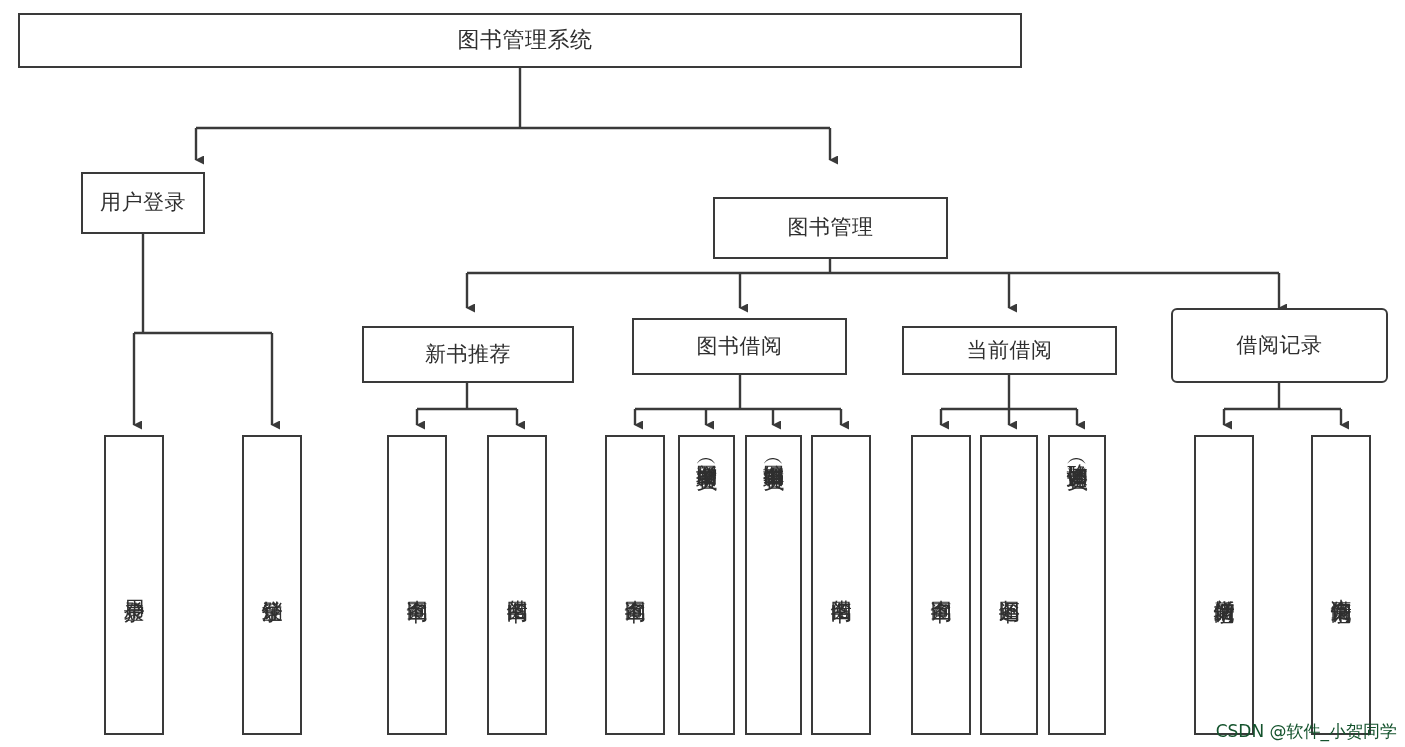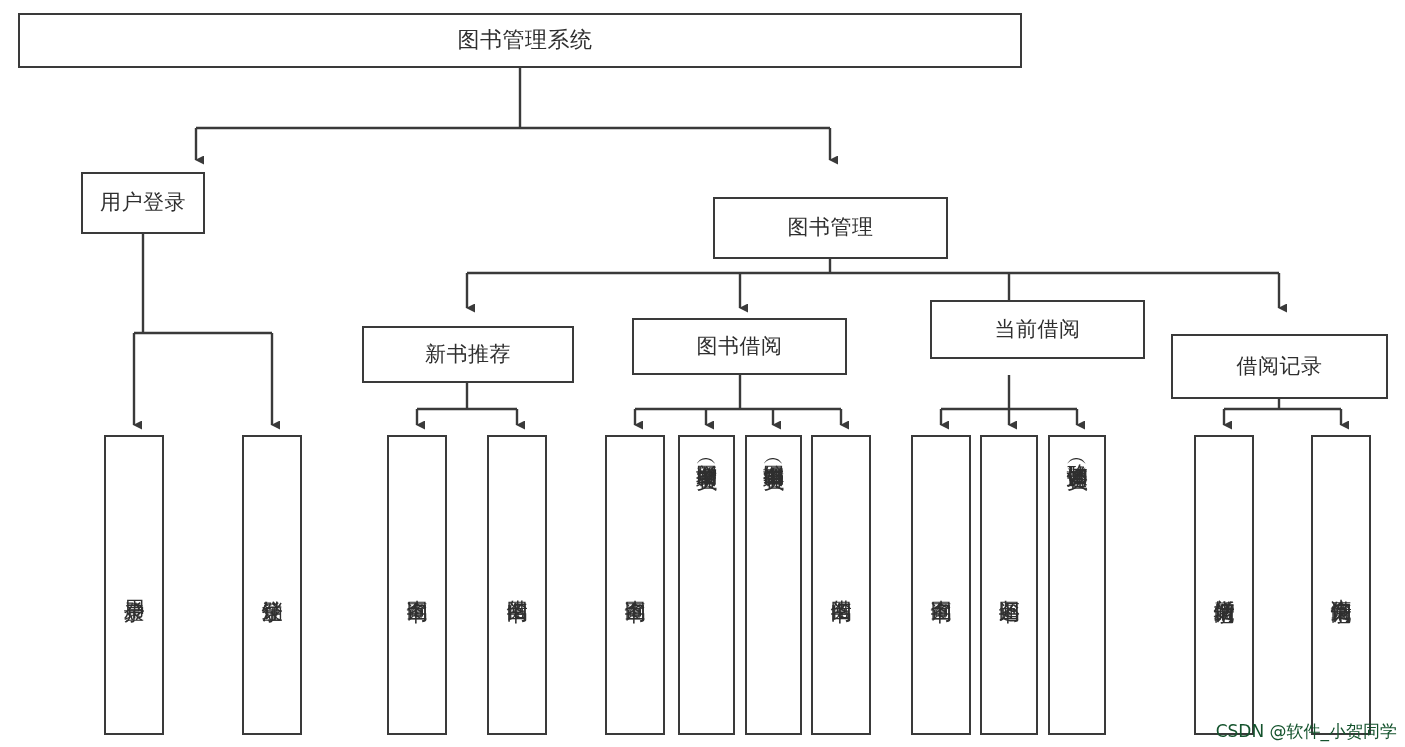--- a/index.html
+++ b/index.html
@@ -154,25 +154,25 @@
   </div>
 
   <div class="node horiz" style="left:362px; top:326px; width:212px; height:57px;">
     <span class="node-label">新书推荐</span>
   </div>
 
   <div class="node horiz" style="left:632px; top:318px; width:215px; height:57px;">
     <span class="node-label">图书借阅</span>
   </div>
 
-  <div class="node horiz" style="left:902px; top:300px; width:215px; height:59px;margin-left:28px;">
+  <div class="node horiz" style="left:902px; top:326px; width:215px; height:49px;">
     <span class="node-label">当前借阅</span>
   </div>
 
-  <div class="node horiz" style="left:1171px; top:334px; width:217px; height:65px;">
+  <div class="node horiz" style="left:1171px; top:308px; width:217px; height:75px;border-radius:6px;">
     <span class="node-label">借阅记录</span>
   </div>
 
   <div class="node vert center-text" style="left:104px; top:435px; width:60px; height:300px;">
     <span class="node-label">用户登录</span>
   </div>
 
   <div class="node vert center-text" style="left:242px; top:435px; width:60px; height:300px;">
     <span class="node-label">注销登录</span>
   </div>

